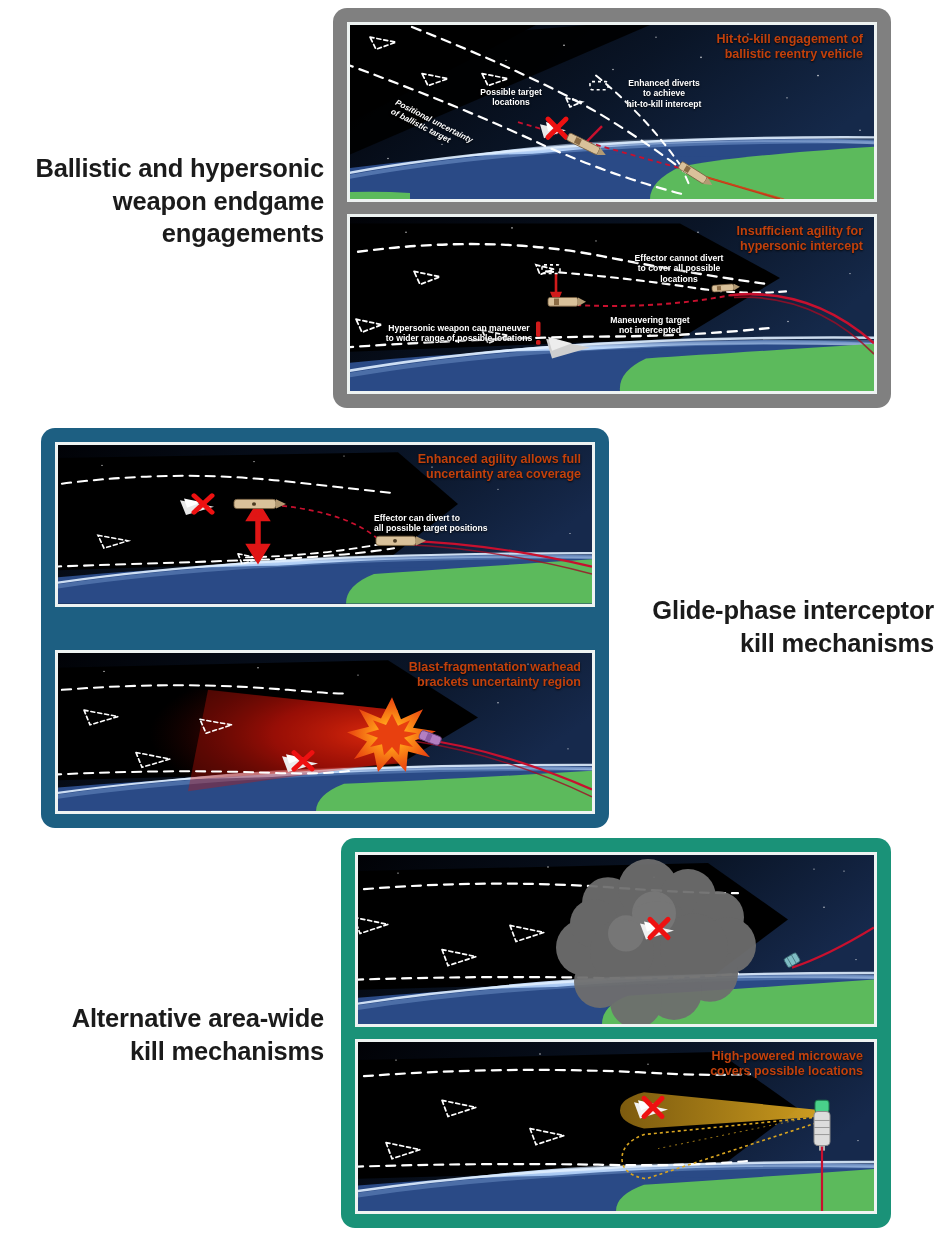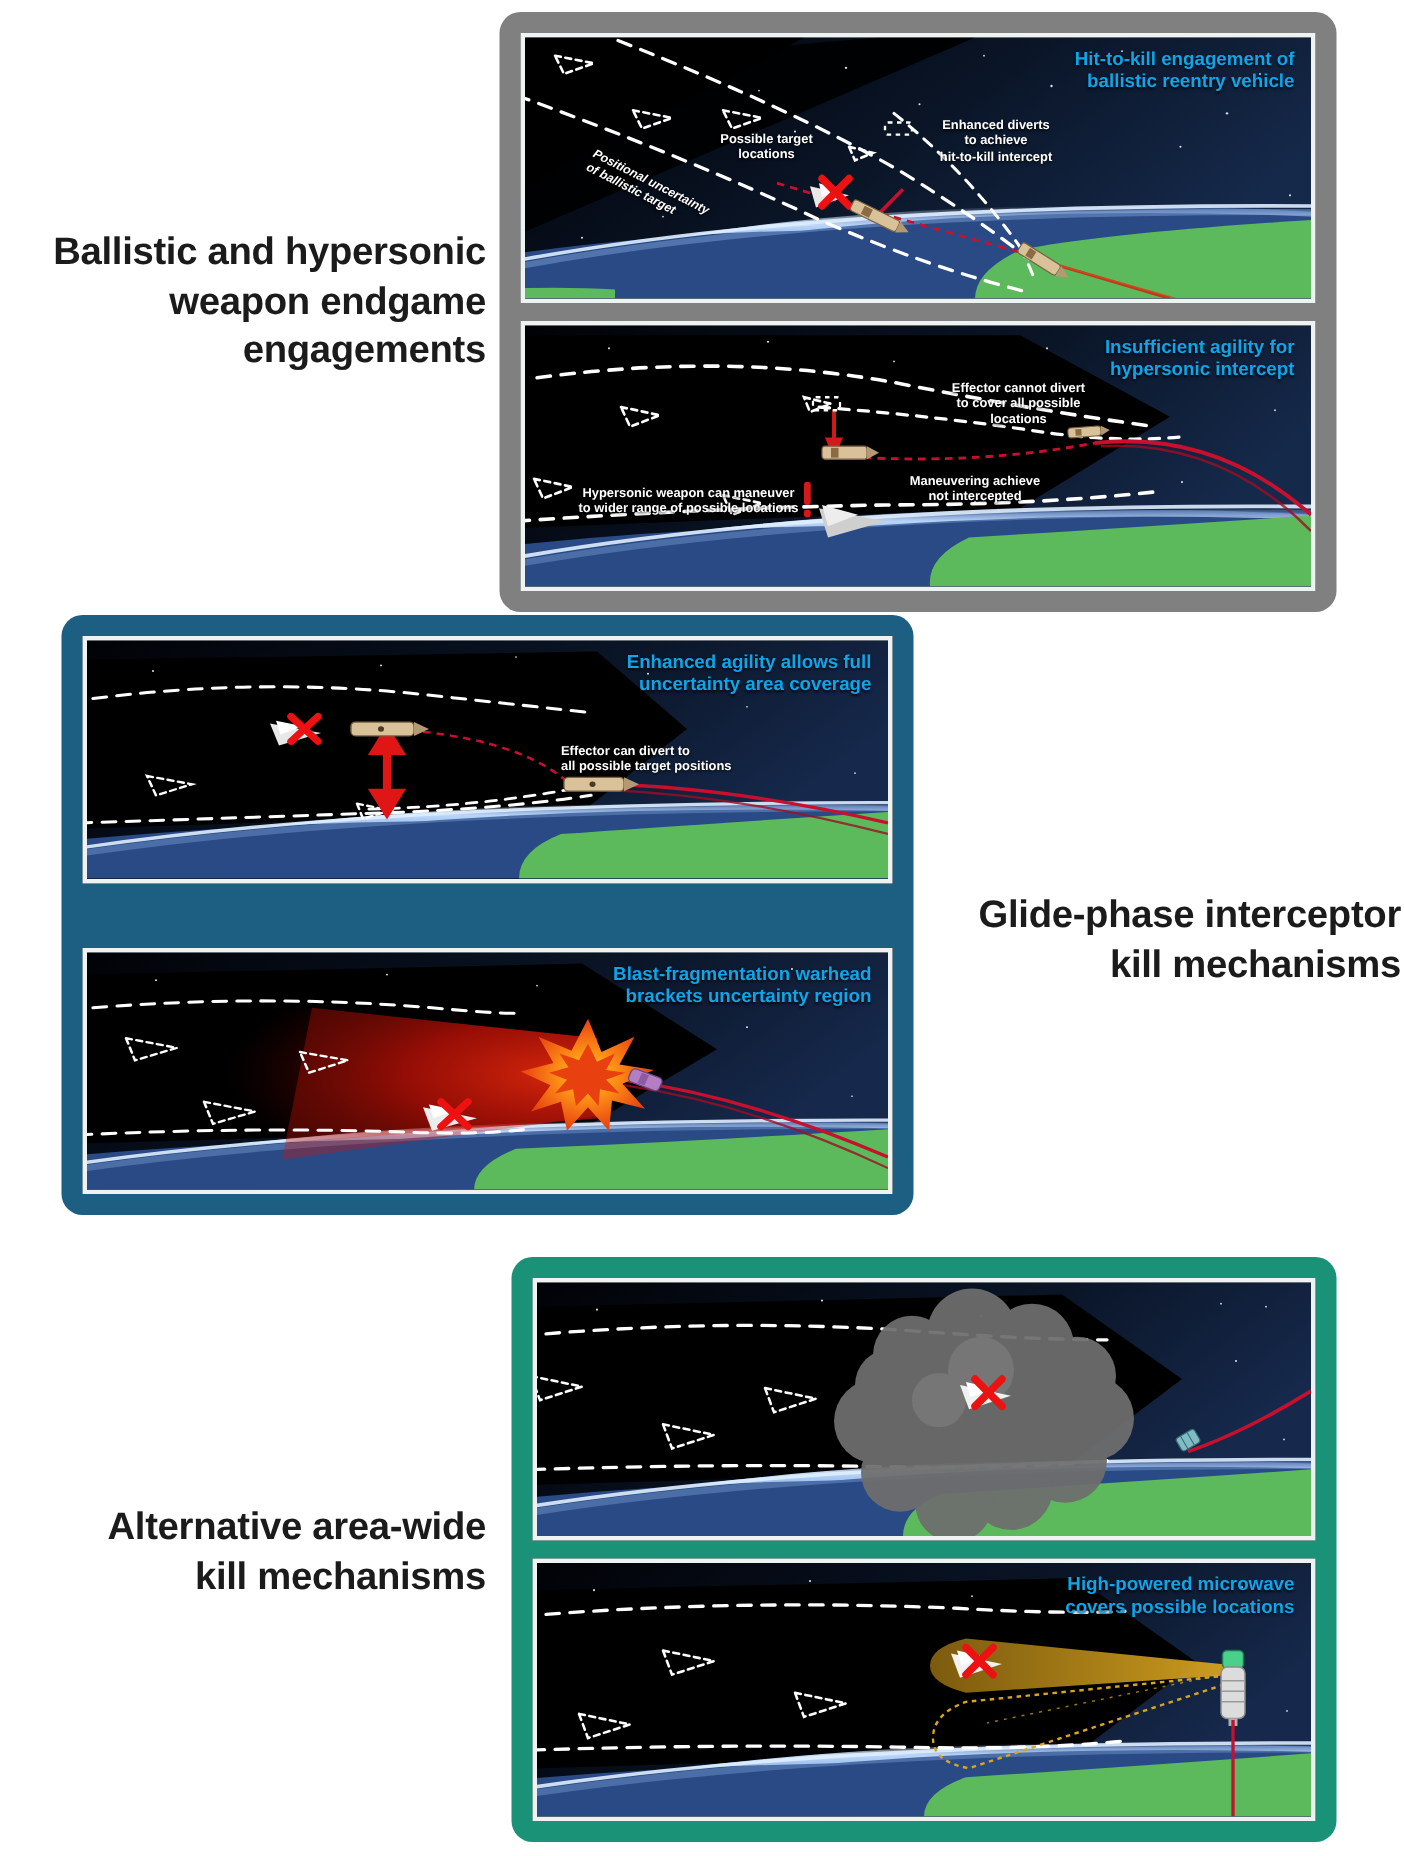--- a/index.html
+++ b/index.html
@@ -45,21 +45,21 @@
     position: absolute;
     inset: 0;
     overflow: hidden;
   }
   .scene svg { display: block; width: 100%; height: 100%; }
 
   
   .panel-caption {
     position: absolute;
     top: 7px; right: 11px;
-    color: #0ea5e9;
+    color: #c2410c;
     font-weight: bold;
     font-size: 12.5px;
     line-height: 1.22;
     text-align: right;
     text-shadow: 0 1px 2px rgba(0,0,0,.85);
     z-index: 6;
     white-space: pre-line;
   }
 
   
@@ -296,29 +296,29 @@
       <div class="panel-caption">Insufficient agility for
 hypersonic intercept</div>
 
       <div class="annot center" style="left:24px; top:70px; width:170px;margin-top:36px;">Hypersonic weapon can maneuver
 to wider range of possible locations</div>
 
       <div class="annot center" style="left:276px; top:36px; width:106px;">Effector cannot divert
 to cover all possible
 locations</div>
 
-      <div class="annot center" style="left:248px; top:98px; width:104px;">Maneuvering achieve
+      <div class="annot center" style="left:248px; top:98px; width:104px;">Maneuvering target
 not intercepted</div>
     </div>
   </div>
 
   <div class="section-heading heading-left" style="left:616px; top:594px; width:318px; white-space:pre-line;">Glide-phase interceptor
 kill mechanisms</div>
 
-  <div class="group-frame" style="left:41px; top:410px; width:568px; height:400px; background:#1d5f82;gap:43px;">
+  <div class="group-frame" style="left:41px; top:428px; width:568px; height:400px; background:#1d5f82;gap:43px;">
 
     <div class="panel">
       <div class="scene">
         <svg viewBox="0 0 534 172" preserveAspectRatio="none">
           <defs>
             <linearGradient id="sky21" x1="0" y1="0" x2="1" y2="0.4">
               <stop offset="0" stop-color="#010206"></stop>
               <stop offset="0.6" stop-color="#0a1527"></stop>
               <stop offset="1" stop-color="#16294c"></stop>
             </linearGradient>

